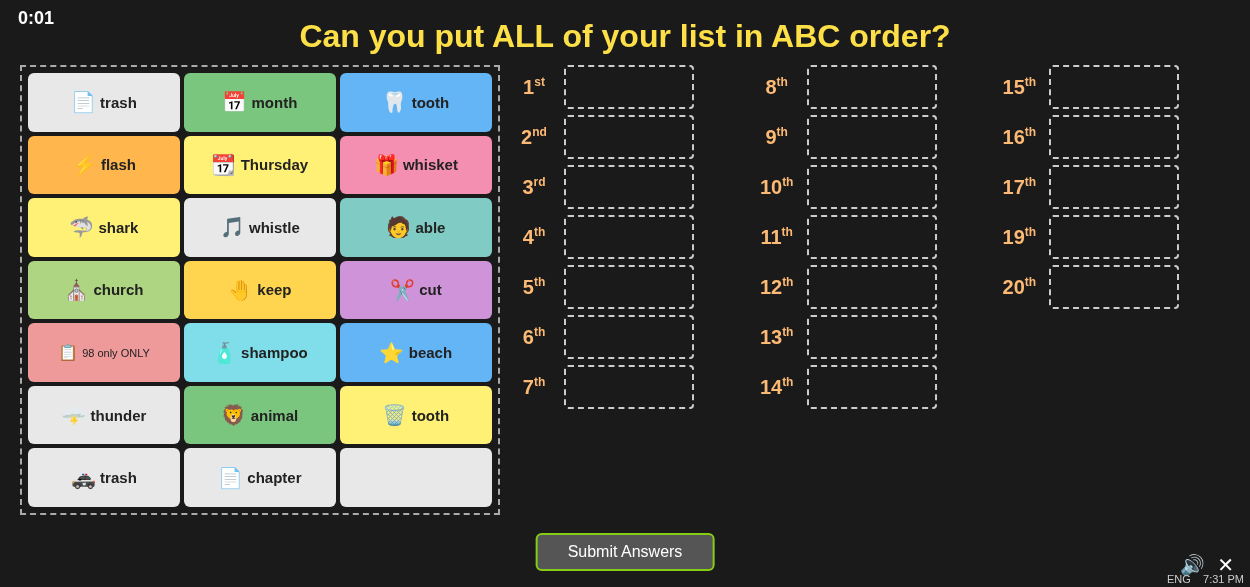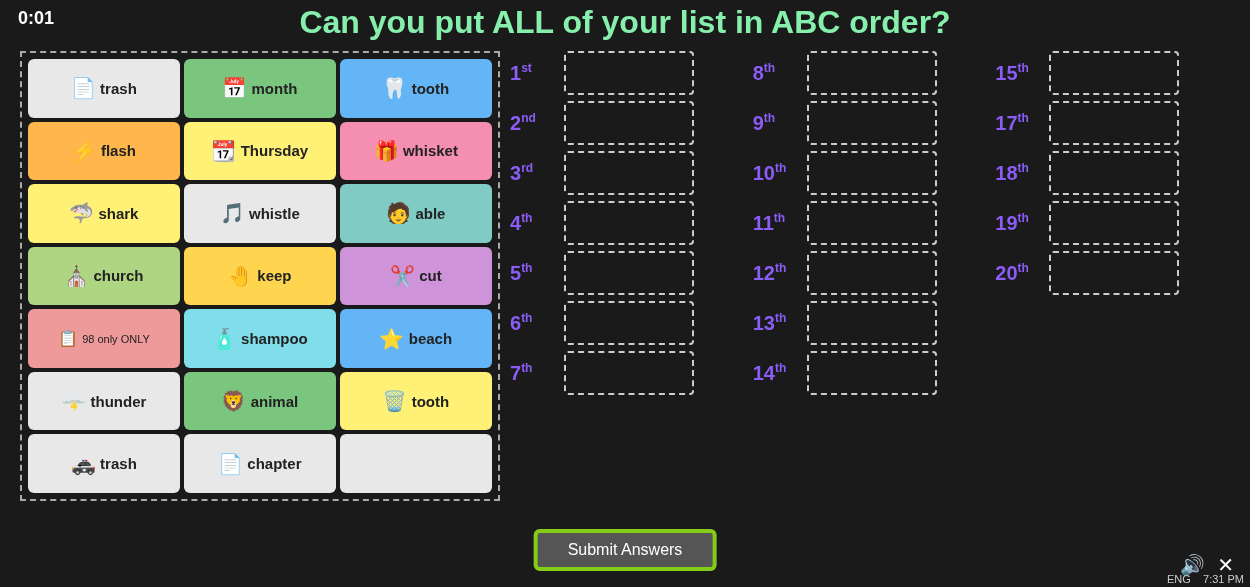--- a/index.html
+++ b/index.html
@@ -17,22 +17,22 @@
       top: 8px;
       left: 18px;
       font-size: 18px;
       font-weight: bold;
       color: white;
     }
     .title {
       text-align: center;
       font-size: 32px;
       font-weight: bold;
-      color: #86efac;
-      padding-top: 4px;
+      color: #fde047;
+      padding-top: 18px;
       padding-bottom: 10px;
     }
     .main-area {
       display: flex;
       flex-direction: row;
       padding: 0 20px;
       gap: 10px;
     }
     
     .word-grid {
@@ -90,44 +90,44 @@
     }
     .answer-row {
       display: flex;
       flex-direction: row;
       align-items: center;
       gap: 6px;
     }
     .ordinal-label {
       font-size: 20px;
       font-weight: bold;
-      color: #8b5cf6;
+      color: #fdba74;
       white-space: nowrap;
       min-width: 48px;
-      text-align: left;
+      text-align: center;
     }
     .ordinal-label sup {
       font-size: 12px;
     }
     .answer-box {
       border: 2px dashed #ccc;
       width: 130px;
       height: 44px;
       background: transparent;
       border-radius: 4px;
     }
 
     .submit-btn {
       position: absolute;
       bottom: 16px;
       left: 50%;
       transform: translateX(-50%);
       background: #555;
       color: white;
-      border: 4px solid #84cc16;
+      border: 2px solid #84cc16;
       padding: 8px 30px;
       font-size: 16px;
       border-radius: 6px;
       cursor: pointer;
     }
     .bottom-right {
       position: absolute;
       bottom: 10px;
       right: 16px;
       display: flex;
@@ -315,25 +315,25 @@
         <div class="answer-box"></div>
       </div>
     </div>
 
     <div class="answer-column">
       <div class="answer-row">
         <div class="ordinal-label">15<sup>th</sup></div>
         <div class="answer-box"></div>
       </div>
       <div class="answer-row">
+        <div class="ordinal-label">16<sup>th</sup></div>
+        <div class="answer-box"></div>
+      </div>
+      <div class="answer-row">
         <div class="ordinal-label">17<sup>th</sup></div>
-        <div class="answer-box"></div>
-      </div>
-      <div class="answer-row">
-        <div class="ordinal-label">18<sup>th</sup></div>
         <div class="answer-box"></div>
       </div>
       <div class="answer-row">
         <div class="ordinal-label">19<sup>th</sup></div>
         <div class="answer-box"></div>
       </div>
       <div class="answer-row">
         <div class="ordinal-label">20<sup>th</sup></div>
         <div class="answer-box"></div>
       </div>

